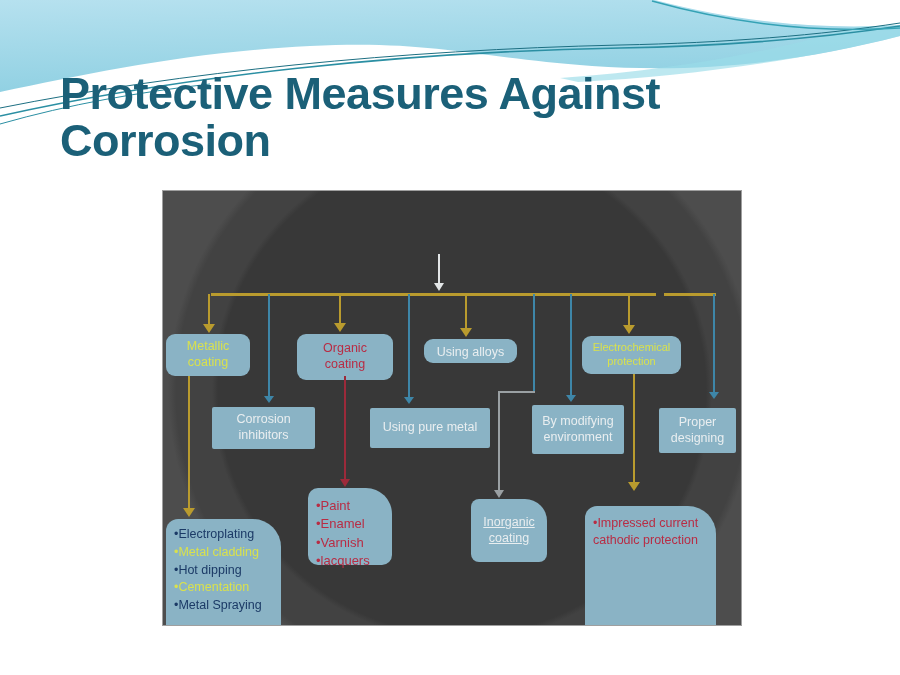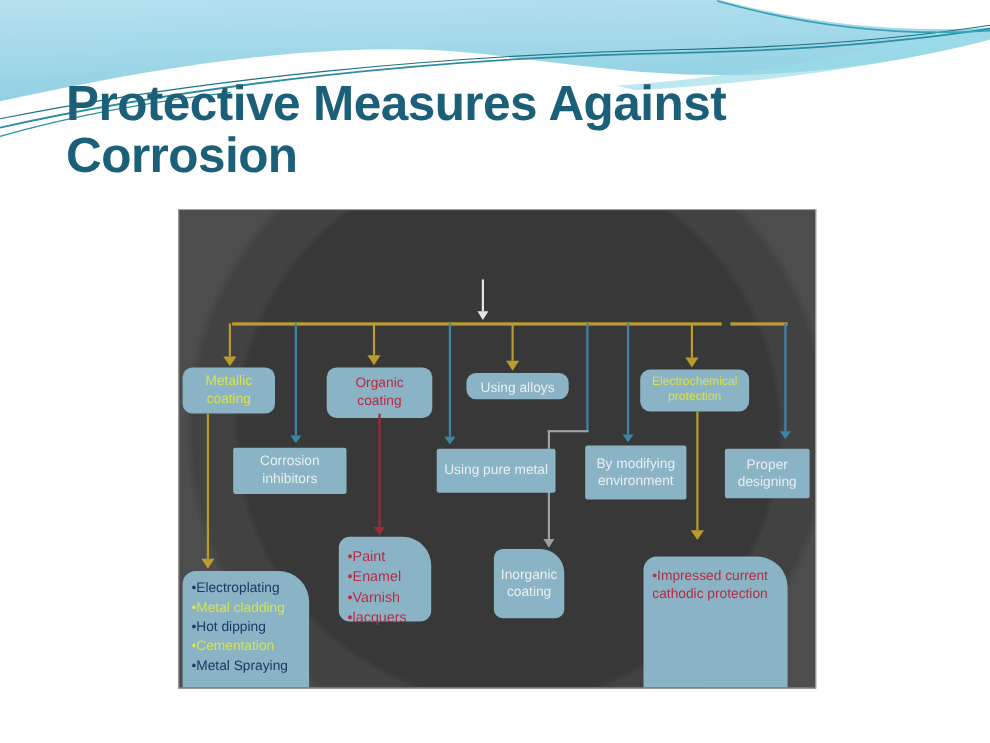--- a/index.html
+++ b/index.html
@@ -100,21 +100,21 @@
     <div class="node rounded t-white" style="left:261px;top:148px;width:93px;height:24px;align-items:flex-end;">
       <span>Using alloys</span>
     </div>
     <div class="node rounded t-yellow" style="left:419px;top:145px;width:99px;height:38px;font-size:11px;">
       <span>Electrochemical protection</span>
     </div>
 
     <div class="node squarish t-white" style="left:49px;top:216px;width:103px;height:42px;">
       <span>Corrosion inhibitors</span>
     </div>
-    <div class="node squarish t-white" style="left:207px;top:217px;width:108px;height:40px;margin-left:27px;">
+    <div class="node squarish t-white" style="left:207px;top:217px;width:120px;height:40px;">
       <span>Using pure metal</span>
     </div>
     <div class="node squarish t-white" style="left:496px;top:217px;width:77px;height:45px;">
       <span>Proper designing</span>
     </div>
     <div class="node squarish t-white" style="left:369px;top:214px;width:92px;height:49px;">
       <span>By modifying environment</span>
     </div>
 
     <div class="varrow yellow" style="left:25px;top:185px;height:132px;"></div>
@@ -129,21 +129,21 @@
     </div>
 
     <div class="listbox" style="left:3px;top:328px;width:115px;height:106px;border-radius:12px 28px 0 0;">
       <div class="li t-navy">•Electroplating</div>
       <div class="li t-yellow">•Metal cladding</div>
       <div class="li t-navy big">•Hot dipping</div>
       <div class="li t-yellow">•Cementation</div>
       <div class="li t-navy">•Metal Spraying</div>
     </div>
 
-    <div class="node t-white" style="left:286px;top:308px;width:64px;height:63px;border-radius:8px 22px 8px 8px;">
+    <div class="node t-white" style="left:308px;top:308px;width:76px;height:63px;border-radius:8px 22px 8px 8px;text-decoration:underline;">
       <span>Inorganic coating</span>
     </div>
 
     <div class="listbox" style="left:422px;top:315px;width:131px;height:119px;border-radius:12px 28px 0 0;padding-top:9px;">
       <div class="li t-red" style="white-space:normal;line-height:1.35;">•Impressed current cathodic protection</div>
     </div>
 
   </div>
 </div>
 

